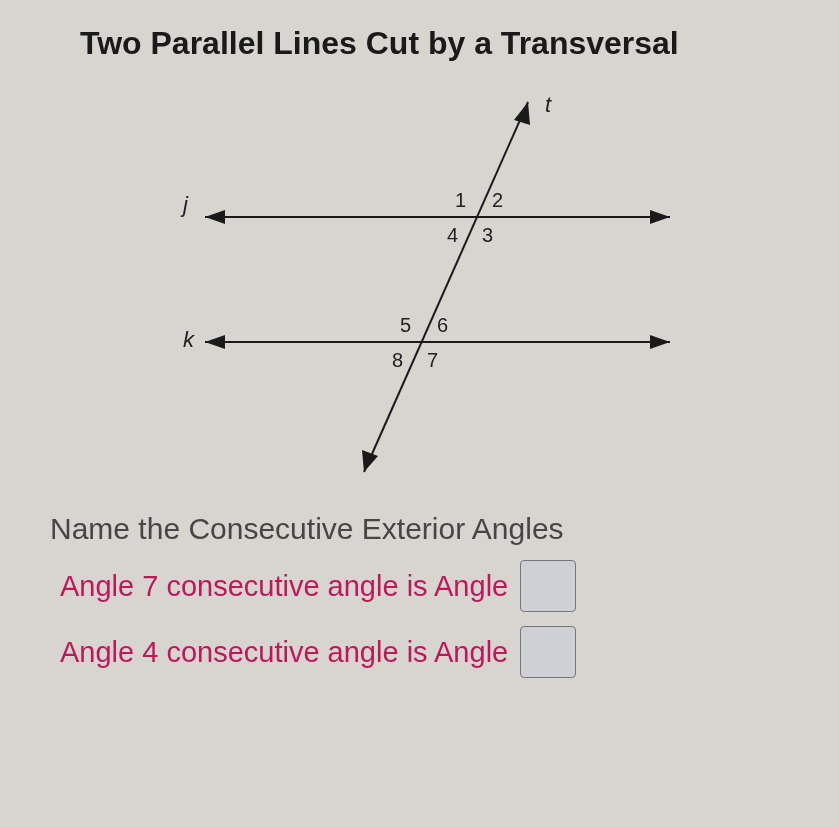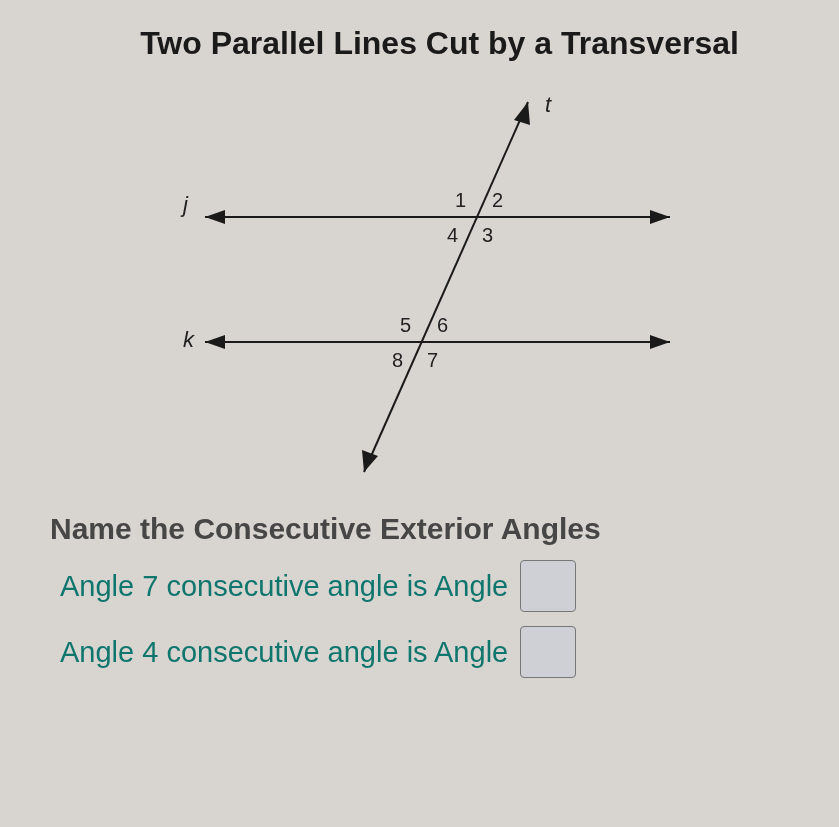--- a/index.html
+++ b/index.html
@@ -13,44 +13,42 @@
       position: relative;
     }
     .page {
       padding: 25px 40px 30px 80px;
     }
     .title {
       font-weight: bold;
       font-size: 32px;
       color: #1a1a1a;
       margin-bottom: 20px;
-      text-align: center;
     }
     .diagram {
       width: 560px;
       height: 400px;
       margin: 10px auto 30px 70px;
       position: relative;
     }
     .diagram svg {
       width: 100%;
       height: 100%;
     }
     .prompt {
       font-size: 30px;
       color: #464646;
       margin: 18px 0 4px -30px;
-      font-weight: bold;
     }
     .answer-row {
       display: flex;
       align-items: center;
       margin: 14px 0 14px -20px;
       font-size: 29px;
-      color: #0f766e;
+      color: #be185d;
     }
     .answer-text { margin-right: 12px; }
     .input-box {
       width: 56px;
       height: 52px;
       border: 1px solid #777;
       background: #cfcfd6;
       border-radius: 4px;
     }
     .angle-num {

